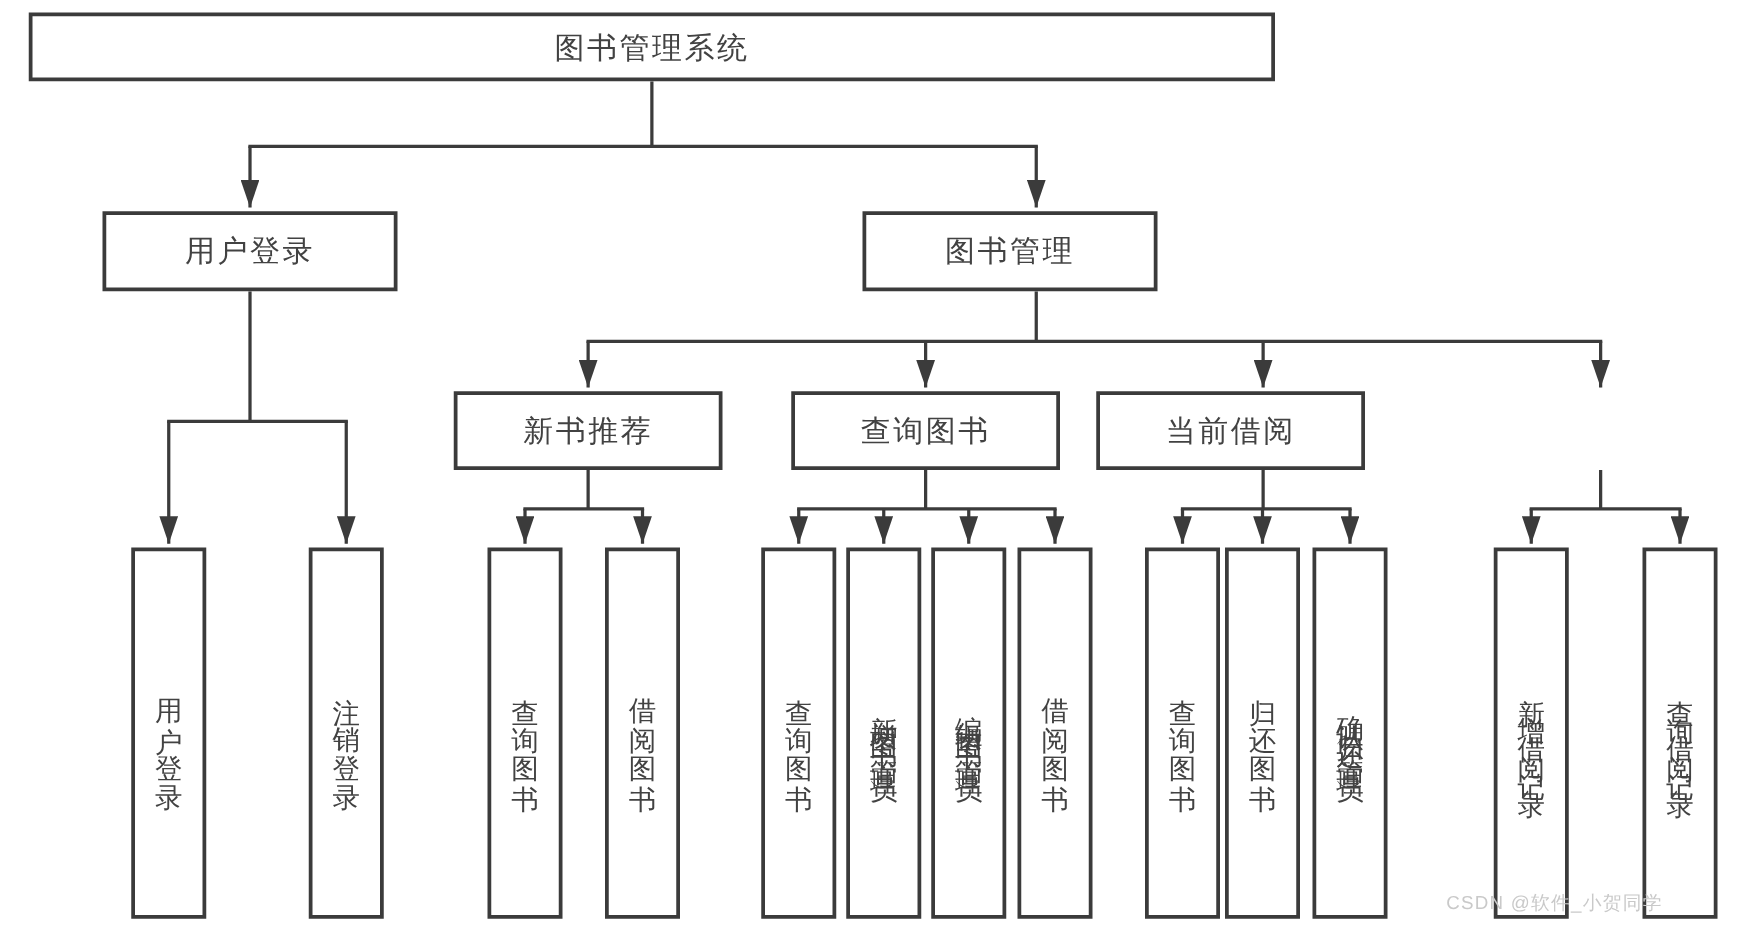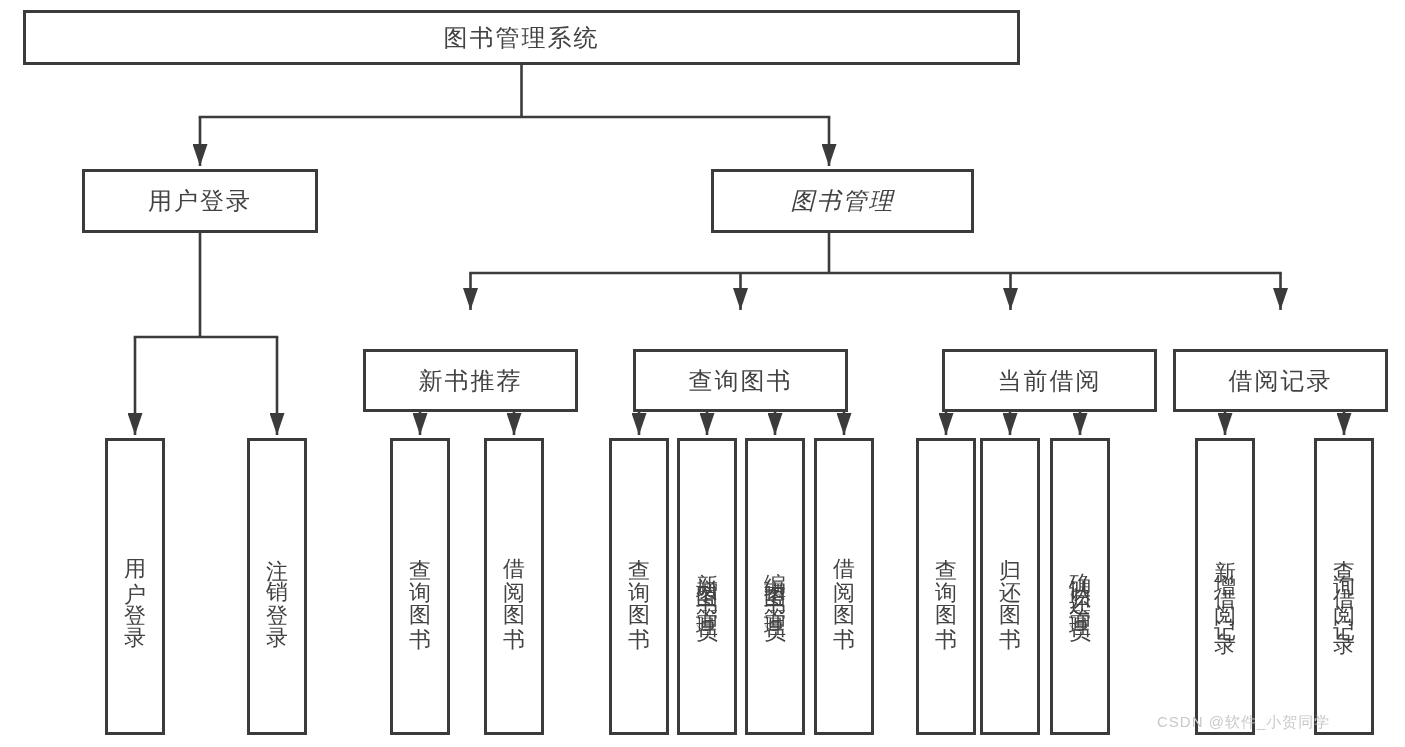--- a/index.html
+++ b/index.html
@@ -36,25 +36,25 @@
     display: flex;
     align-items: center;
     justify-content: center;
     font-size: 24px;
     letter-spacing: 2px;
     color: var(--text);
     white-space: nowrap;
   }
   .root  { left: 23px;   top: 10px;  width: 997px; height: 55px; }
   .b-login { left: 82px;  top: 169px; width: 236px; height: 64px; }
-  .b-mgmt  { left: 711px; top: 169px; width: 263px; height: 64px; font-style: italic; }
-  .lvl3 { top: 313px; width: 215px; height: 63px; margin-top: 36px; }
+  .b-mgmt  { left: 690px; top: 169px; width: 236px; height: 64px; }
+  .lvl3 { top: 313px; width: 215px; height: 63px; }
   .s-new    { left: 363px; }
   .s-borrow { left: 633px; }
-  .s-cur    { left: 942px; }
+  .s-cur    { left: 877px; }
   .s-rec    { left: 1173px; }
   .leaf {
     position: absolute;
     top: 438px;
     width: 60px;
     height: 297px;
     border: 3px solid var(--line);
     background: var(--bg);
     writing-mode: vertical-rl;
     text-orientation: mixed;
@@ -145,21 +145,20 @@
   </svg>
 
   <div class="node root">图书管理系统</div>
 
   <div class="node b-login">用户登录</div>
   <div class="node b-mgmt">图书管理</div>
 
   <div class="node lvl3 s-new">新书推荐</div>
   <div class="node lvl3 s-borrow">查询图书</div>
   <div class="node lvl3 s-cur">当前借阅</div>
-  <div class="node lvl3 s-rec">借阅记录</div>
 
   <div class="leaf ls4 L1">用户登录</div>
   <div class="leaf ls4 L2">注销登录</div>
 
   <div class="leaf ls4 L3">查询图书</div>
   <div class="leaf ls4 L4">借阅图书</div>
 
   <div class="leaf ls4 L5">查询图书</div>
   <div class="leaf ls9 L6">新增图书（管理员）</div>
   <div class="leaf ls9 L7">编辑图书（管理员）</div>

